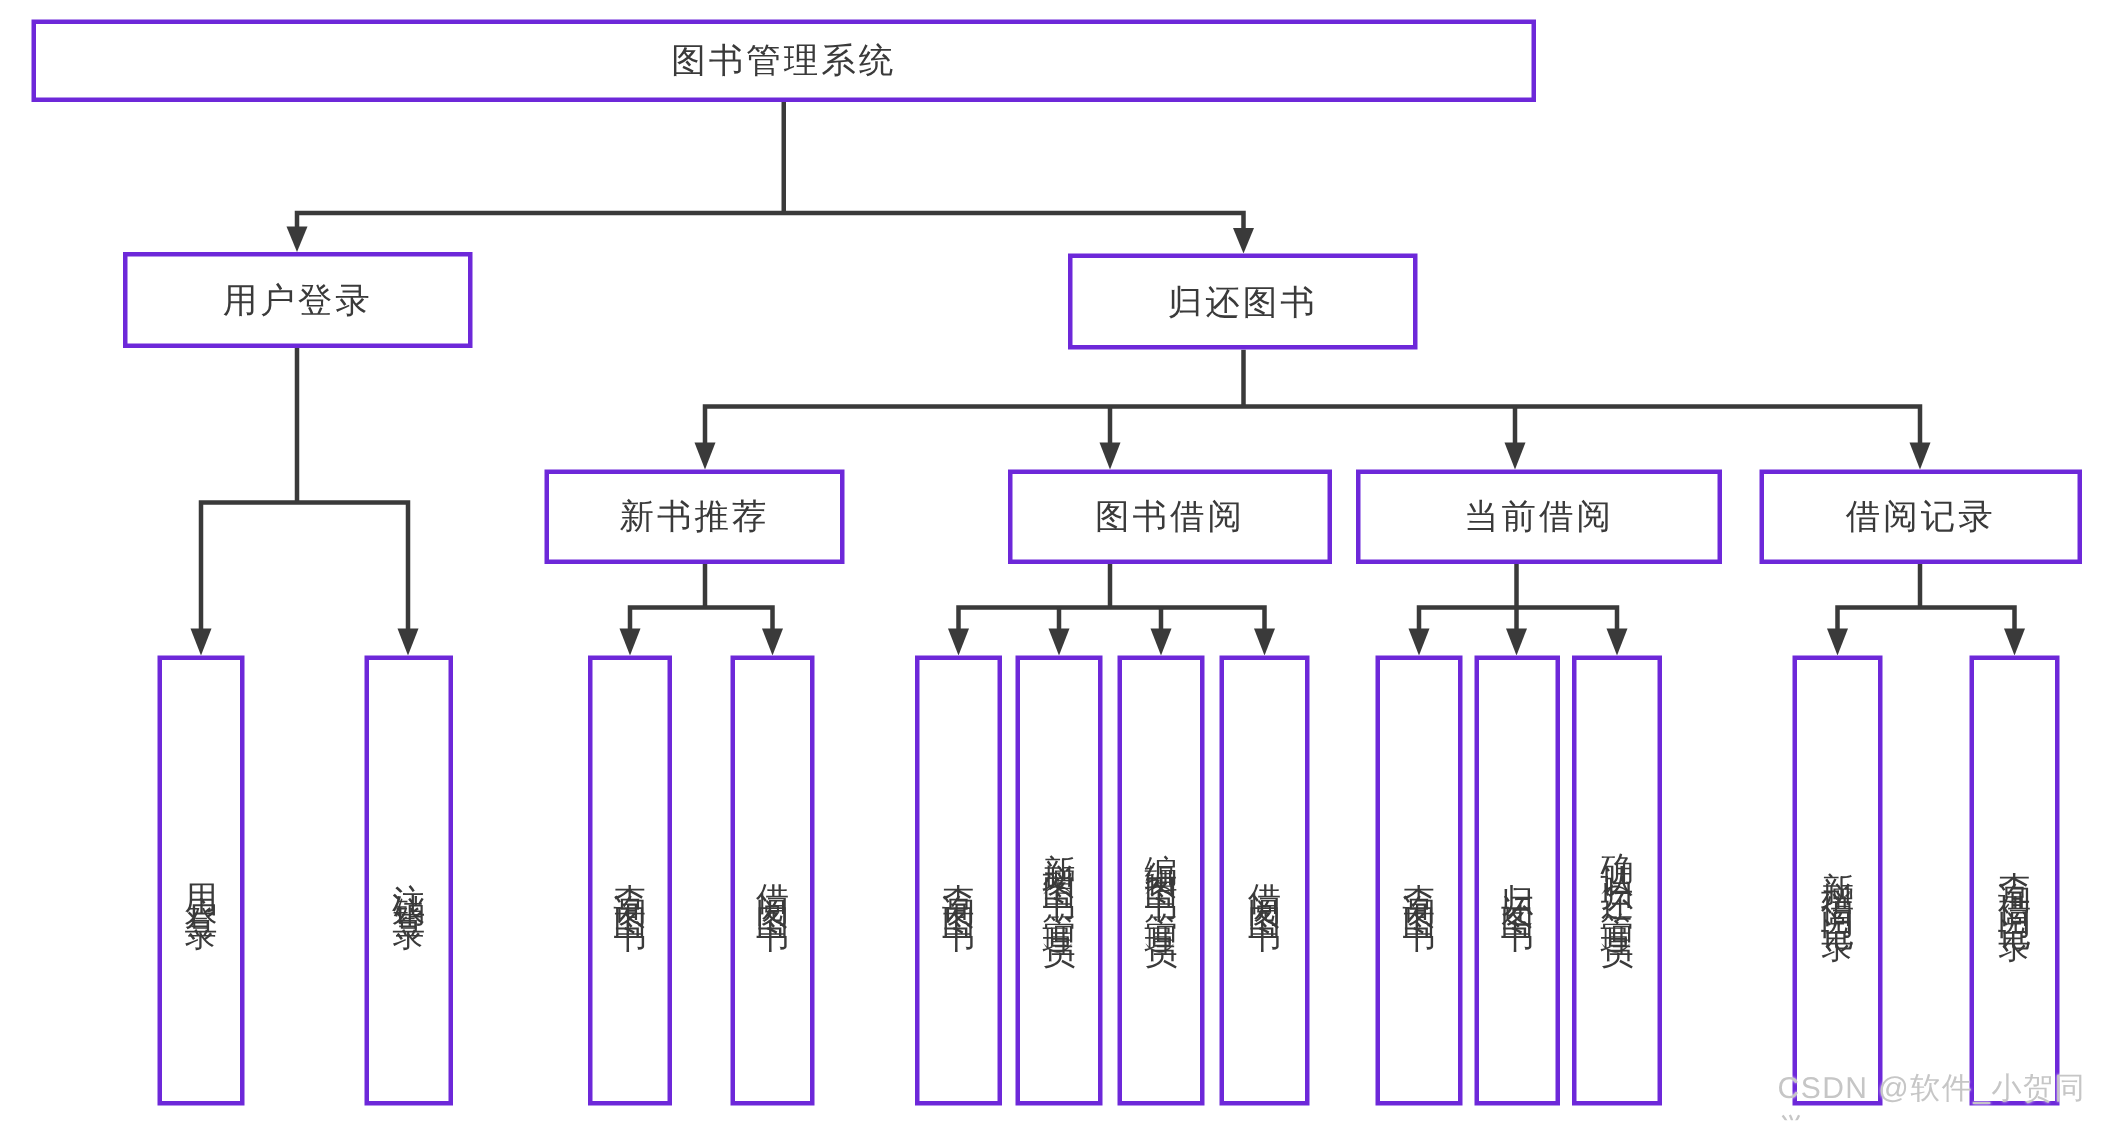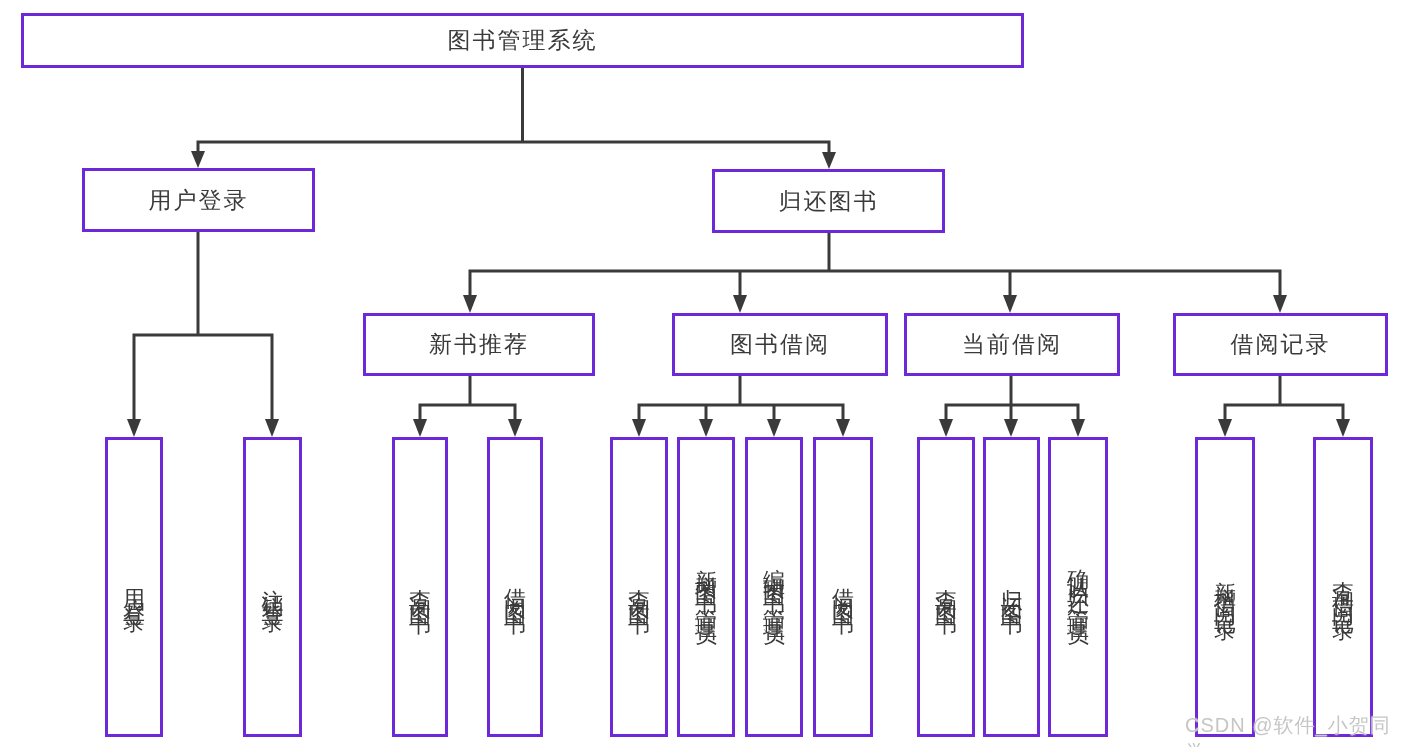--- a/index.html
+++ b/index.html
@@ -38,23 +38,23 @@
     z-index:3;
     color:#c6c6c6;
     font-size:20px;
     letter-spacing:1px;
     text-shadow:0 0 2px #ffffff;
   }
   
   #n-root{left:21px;top:13px;width:1003px;height:55px;}
   #n-user-login{left:82px;top:168px;width:233px;height:64px;}
   #n-book-mgmt{left:712px;top:169px;width:233px;height:64px;}
-  #n-new-book-rec{left:363px;top:313px;width:232px;height:63px;}
+  #n-new-book-rec{left:363px;top:313px;width:200px;height:63px;}
   #n-book-borrow{left:633px;top:313px;width:216px;height:63px;margin-left:39px;}
-  #n-current-borrow{left:904px;top:313px;width:216px;height:63px;}
+  #n-current-borrow{left:904px;top:313px;width:244px;height:63px;}
   #n-borrow-records{left:1173px;top:313px;width:215px;height:63px;}
   .leaf{top:437px;height:300px;}
   #n-login-user{left:105px;width:58px;}
   #n-login-logout{left:243px;width:59px;}
   #n-rec-query{left:392px;width:56px;}
   #n-rec-borrow{left:487px;width:56px;}
   #n-borrow-query{left:610px;width:58px;}
   #n-borrow-add{left:677px;width:58px;}
   #n-borrow-edit{left:745px;width:58px;}
   #n-borrow-borrow{left:813px;width:60px;}

